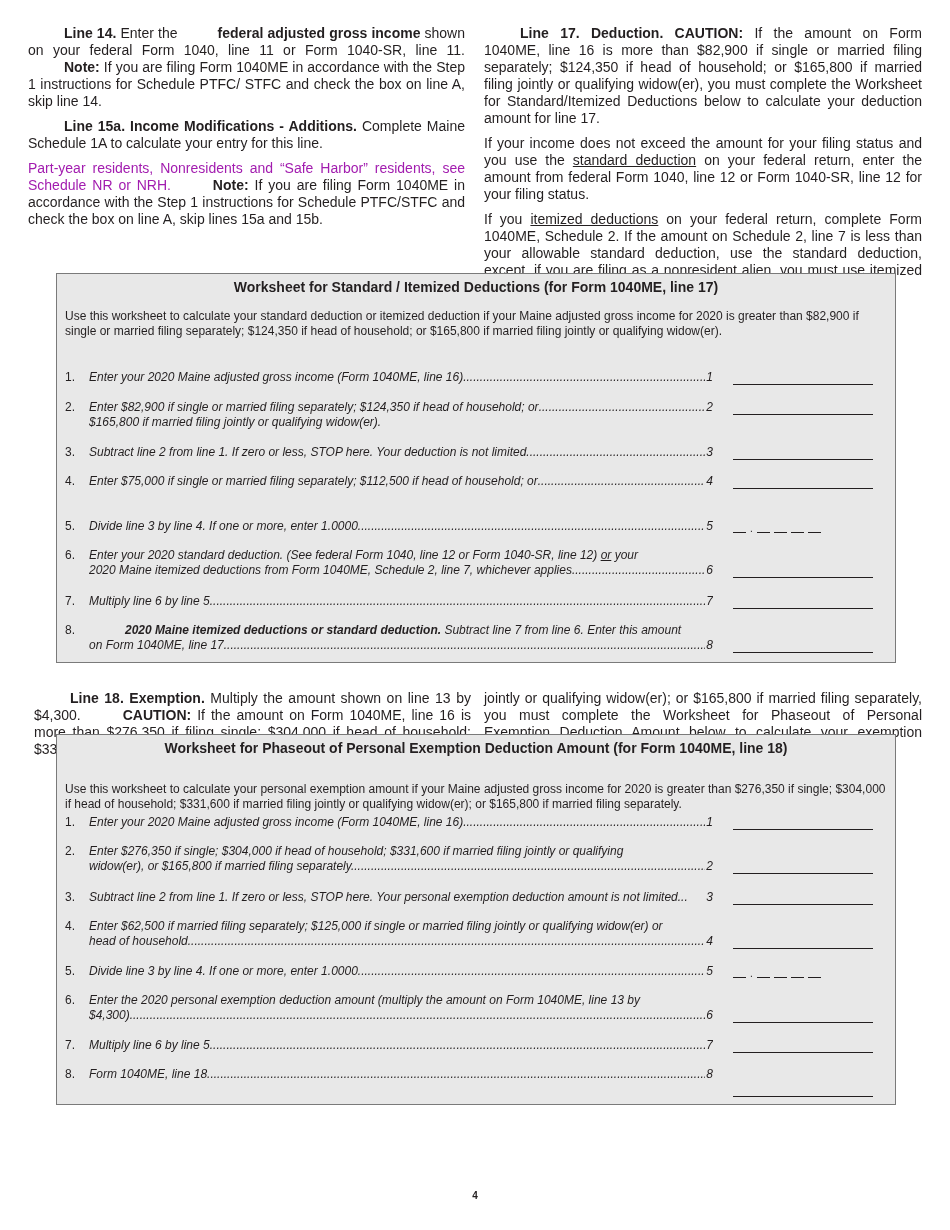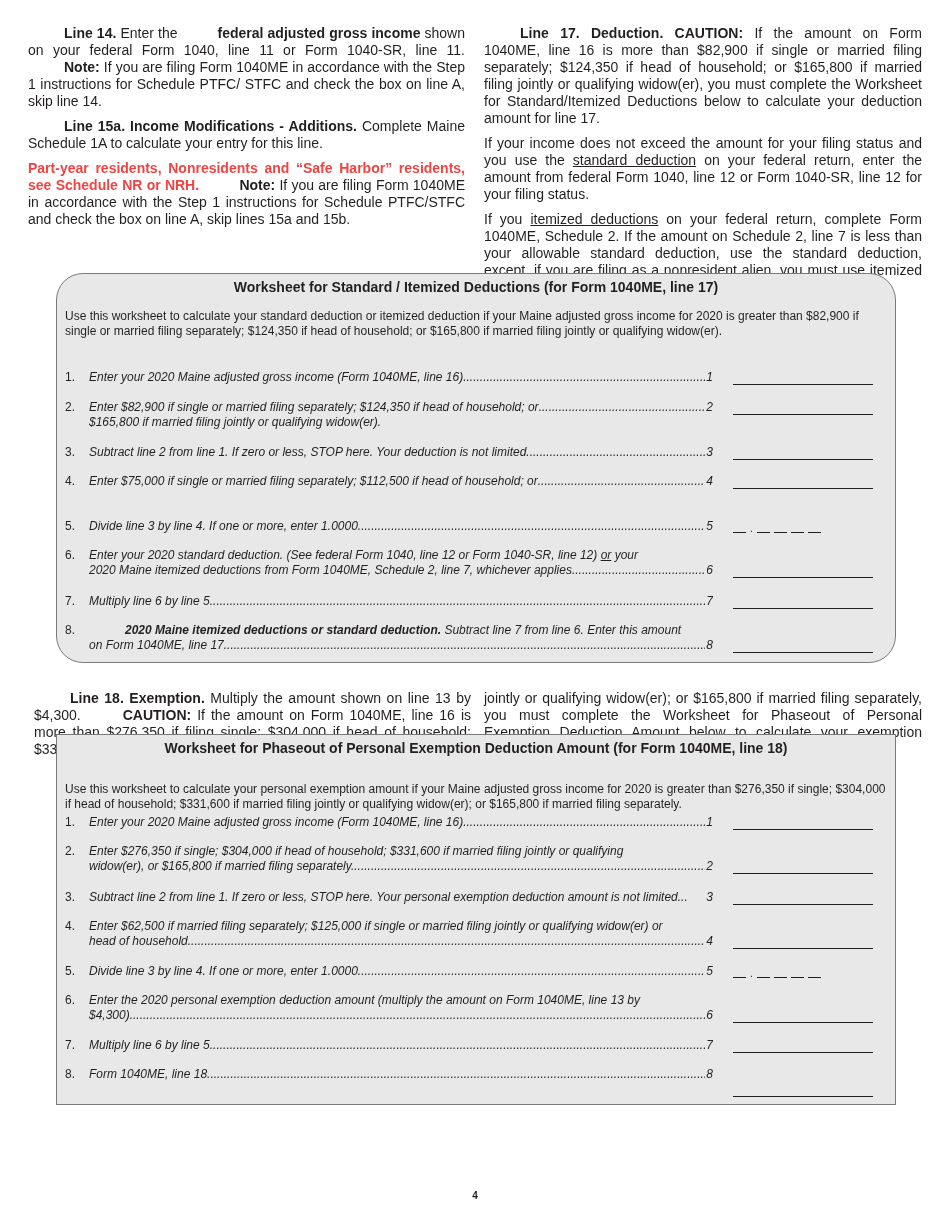--- a/index.html
+++ b/index.html
@@ -2,24 +2,24 @@
 <html><head>
 <meta charset="utf-8">
 <style>
   html,body{margin:0;padding:0;background:#ffffff;}
   body{width:950px;height:1230px;position:relative;font-family:"Liberation Sans",sans-serif;color:#231f20;overflow:hidden;}
   .col{position:absolute;font-size:14px;line-height:17px;text-align:justify;}
   .col p{margin:0 0 8px 0;}
   .col-left{left:28px;top:25px;width:437px;}
   .col-right{left:484px;top:25px;width:438px;}
   b{font-weight:bold;padding-left:36px;}
-  .green{color:#ef4444;font-weight:bold;margin-top:12px;}
+  .green{color:#a21caf;font-weight:normal;margin-top:12px;}
   u{text-decoration:underline;text-align:right;}
   .ws{position:absolute;left:56px;width:838px;background:#e8e8e8;border:1px solid #7a7a7a;font-family:"Liberation Sans",sans-serif;font-size:12px;line-height:15px;color:#231f20;}
-  .ws1{top:273px;height:388px;border-radius:27px;}
+  .ws1{top:273px;height:388px;}
   .ws2{top:734px;height:369px;}
   .ws-title{text-align:center;font-weight:bold;font-size:14px;margin-top:6px;}
   .ws-intro{margin:14px 8px 0 8px;text-align:left;}
   .row{position:absolute;left:8px;width:820px;}
   .num{position:absolute;left:0;top:0;width:22px;}
   .txt{position:absolute;left:24px;width:624px;font-style:italic;}
   .line1,.line2{display:flex;white-space:nowrap;overflow:hidden;}
   .dots{flex:1;overflow:hidden;white-space:nowrap;}
   .dots::after{content:"..................................................................................................................................................................................................................";}
   .lineno{flex:none;padding-left:1px;}

